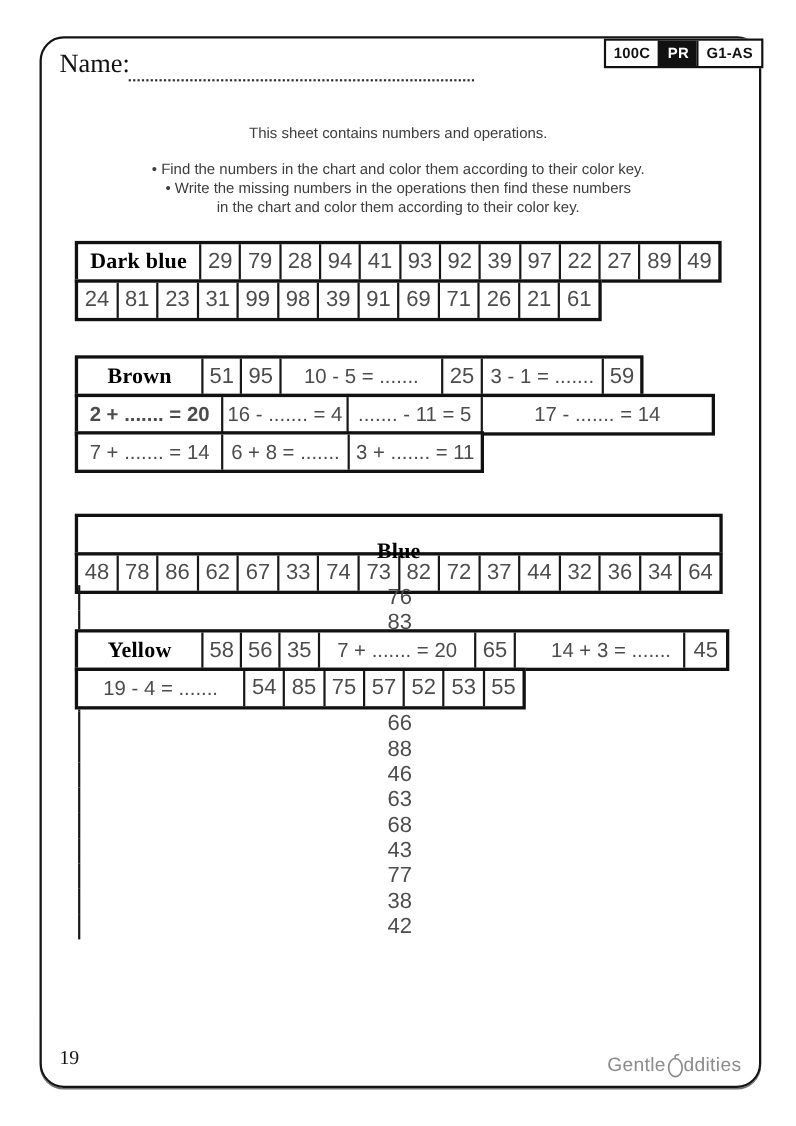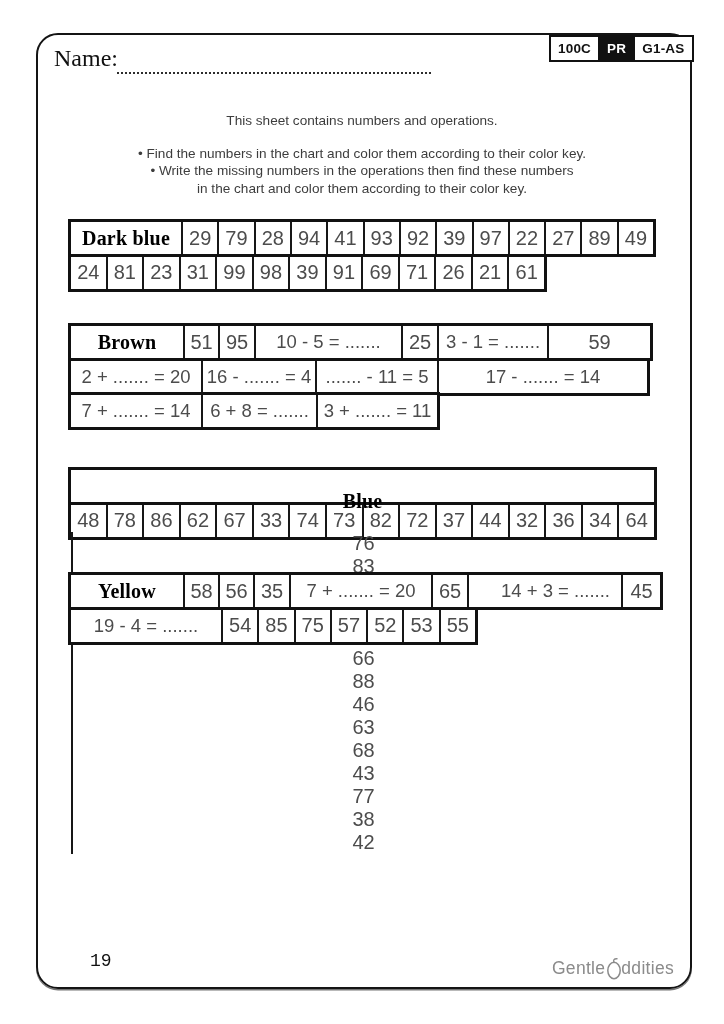--- a/index.html
+++ b/index.html
@@ -48,21 +48,21 @@
     font-size:20px; color:#4c4c4c; white-space:nowrap;
   }
   .tcell:first-child { border-left:none; }
   .tcell.label {
     font-family:"Liberation Serif", serif; font-weight:bold;
     color:#000; font-size:20px; letter-spacing:0.2px;
   }
   .tcell.op { font-size:18.5px; }
   .page-number {
     position:absolute; left:54px; top:951px;
-    font-family:Liberation Mono, monospace; font-size:18px; color:#111;margin-left:36px;
+    font-family:Liberation Serif, serif; font-size:18px; color:#111;
   }
   .brand {
     position:absolute; right:50px; top:956px; display:flex; align-items:center;
     color:#8b8b8b; font-size:17.5px; letter-spacing:0.3px;
   }
   .brand svg { margin:0 -1px 0 1px; display:block; }
 </style>
 </head>
 <body>
 
@@ -113,31 +113,31 @@
           <div class="tcell">39</div>
           <div class="tcell">91</div>
           <div class="tcell">69</div>
           <div class="tcell">71</div>
           <div class="tcell">26</div>
           <div class="tcell">21</div>
           <div class="tcell">61</div>
         </div>
       </div>
       <div class="ctable" style="top: 323px;">
-        <div class="trow" style="width: 585px;">
+        <div class="trow" style="width: 517px;">
           <div class="tcell label" style="flex: 0 0 112px;">Brown</div>
           <div class="tcell" style="flex: 0 0 35px;">51</div>
           <div class="tcell" style="flex: 0 0 36px;">95</div>
           <div class="tcell op" style="flex: 0 0 147px;">10 - 5 = .......</div>
           <div class="tcell" style="flex: 0 0 36px;">25</div>
           <div class="tcell op" style="flex: 0 0 110px;">3 - 1 = .......</div>
           <div class="tcell">59</div>
         </div>
         <div class="trow stack" style="width: 582px;">
-          <div class="tcell op" style="flex: 0 0 130px;">2 + ....... = 20</div>
+          <div class="tcell op" style="flex: 0 0 130px; font-weight: bold;">2 + ....... = 20</div>
           <div class="tcell op" style="flex: 0 0 114px;">16 - ....... = 4</div>
           <div class="tcell op" style="flex: 0 0 122px;">....... - 11 = 5</div>
           <div class="tcell op">17 - ....... = 14</div>
         </div>
         <div class="trow stack" style="width: 372px;">
           <div class="tcell op" style="flex: 0 0 130px;">7 + ....... = 14</div>
           <div class="tcell op" style="flex: 0 0 115px;">6 + 8 = .......</div>
           <div class="tcell op">3 + ....... = 11</div>
         </div>
       </div>

